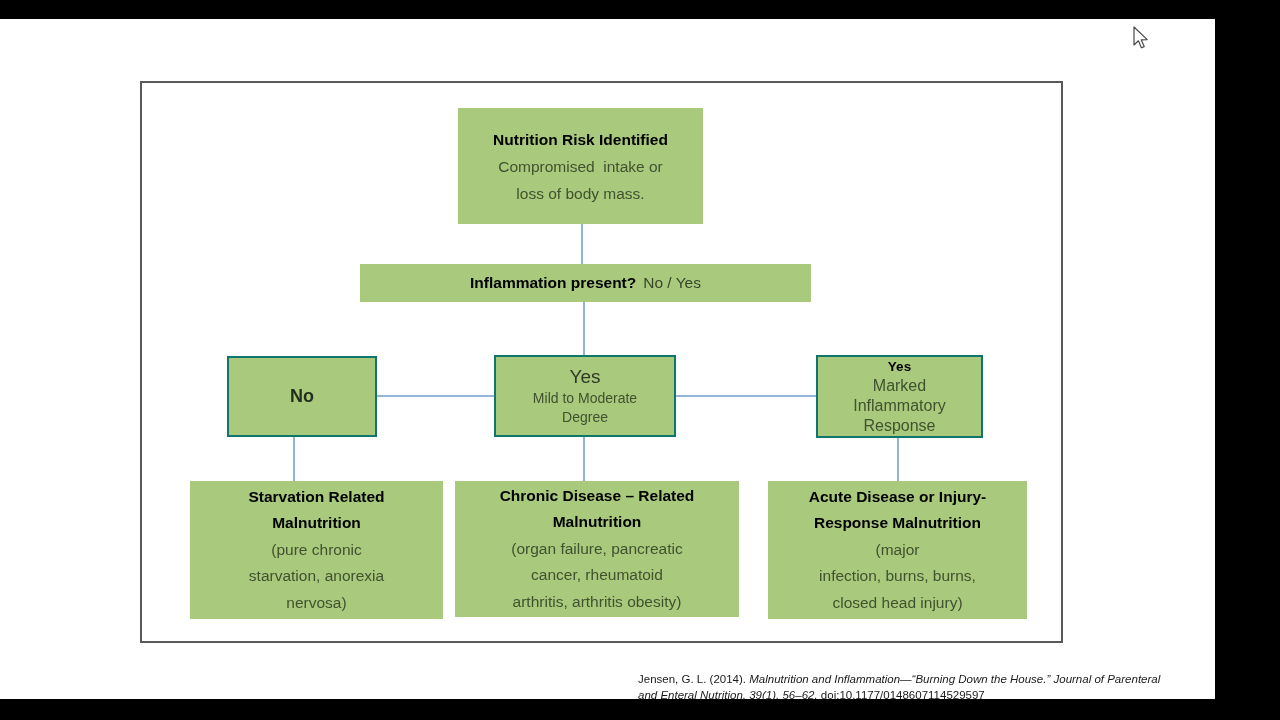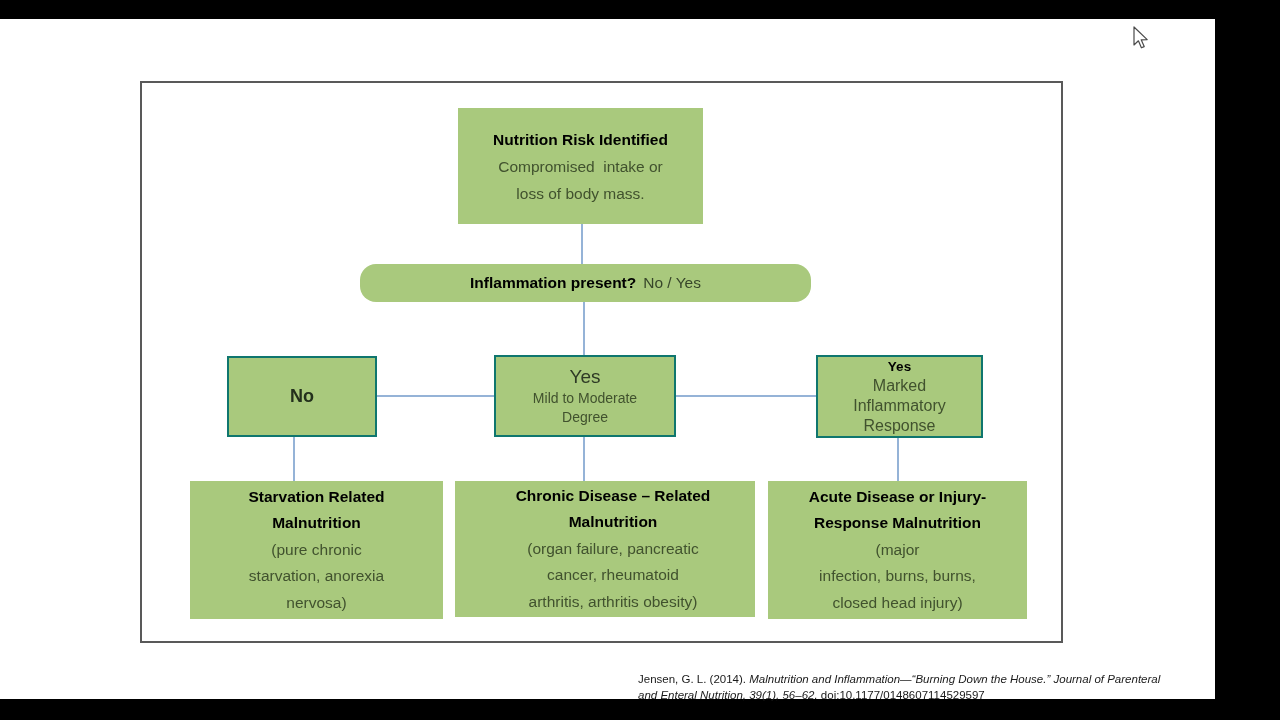--- a/index.html
+++ b/index.html
@@ -14,39 +14,39 @@
   .bbox{border:2px solid #0f766e;}
   .line{position:absolute;background:#95b3d7;z-index:1;}
 
   .t-bold{font-weight:bold;color:#000000;white-space:pre;}
   .t-body{font-weight:normal;color:#41522e;white-space:pre;}
 
   #top-box{left:458px;top:89px;width:245px;height:116px;}
   #top-box .t-bold{font-size:15.5px;line-height:27px;}
   #top-box .t-body{font-size:15.5px;line-height:27px;}
 
-  #question-box{left:360px;top:245px;width:451px;height:38px;flex-direction:row;border-radius:16px;}
+  #question-box{left:360px;top:245px;width:451px;height:38px;flex-direction:row;}
   #question-box .t-bold{font-size:15.5px;}
   #question-box .t-body{font-size:15.5px;margin-left:7px;color:#37462a;}
 
   #no-box{left:227px;top:337px;width:146px;height:77px;}
   #no-box .t-bold{font-size:18px;color:#23301c;}
 
   #yes-mild-box{left:494px;top:336px;width:178px;height:78px;}
   #yes-mild-box .yes-big{font-size:19px;line-height:24px;color:#2e3a25;white-space:pre;}
   #yes-mild-box .t-body{font-size:14px;line-height:19px;}
 
   #yes-marked-box{left:816px;top:336px;width:163px;height:79px;}
   #yes-marked-box .t-bold{font-size:13.5px;line-height:19px;}
   #yes-marked-box .t-body{font-size:16px;line-height:20px;}
 
   .bottom-box .t-bold{font-size:15.5px;line-height:26.5px;}
   .bottom-box .t-body{font-size:15.5px;line-height:26.5px;}
   #starvation-box{left:190px;top:462px;width:253px;height:138px;}
-  #chronic-box{left:455px;top:462px;width:284px;height:136px;padding-left:16px;}
+  #chronic-box{left:455px;top:462px;width:284px;height:136px;}
   #acute-box{left:768px;top:462px;width:259px;height:138px;}
 
   #v-line-1{left:581px;top:205px;width:2px;height:40px;}
   #v-line-2{left:583px;top:283px;width:2px;height:53px;}
   #h-line-left{left:373px;top:376px;width:121px;height:2px;}
   #h-line-right{left:672px;top:376px;width:144px;height:2px;}
   #v-line-no{left:293px;top:414px;width:2px;height:48px;}
   #v-line-mild{left:583px;top:414px;width:2px;height:48px;}
   #v-line-marked{left:897px;top:415px;width:2px;height:47px;}
 

